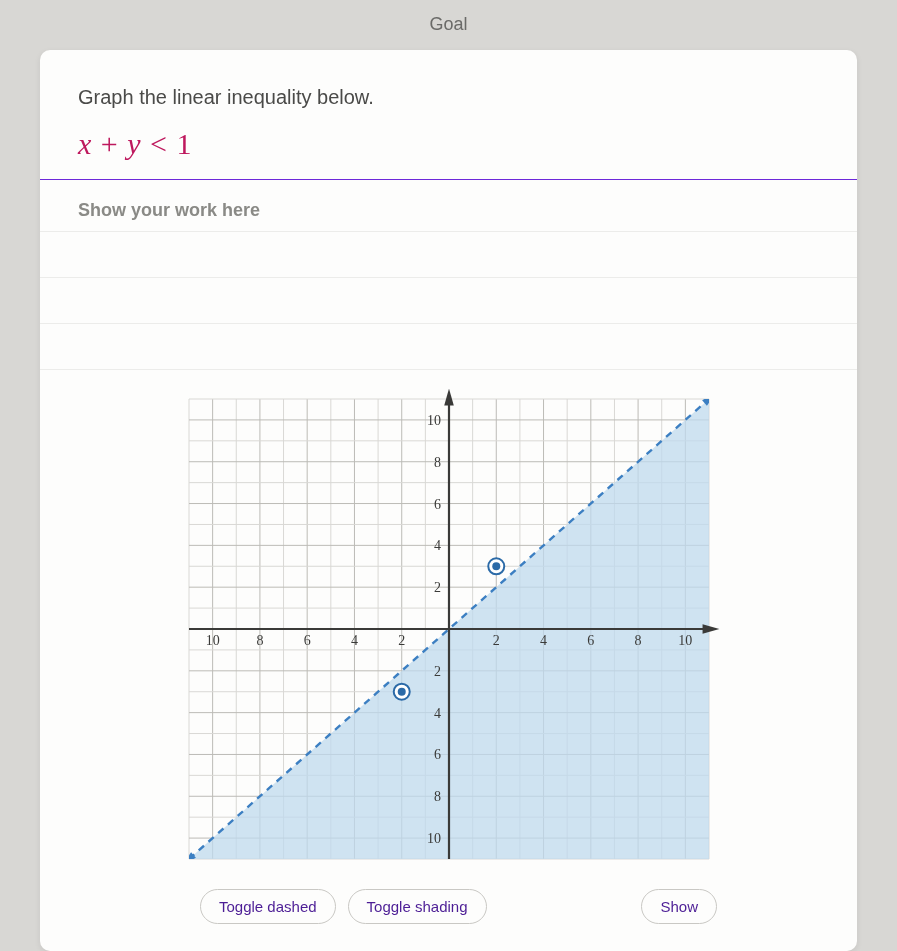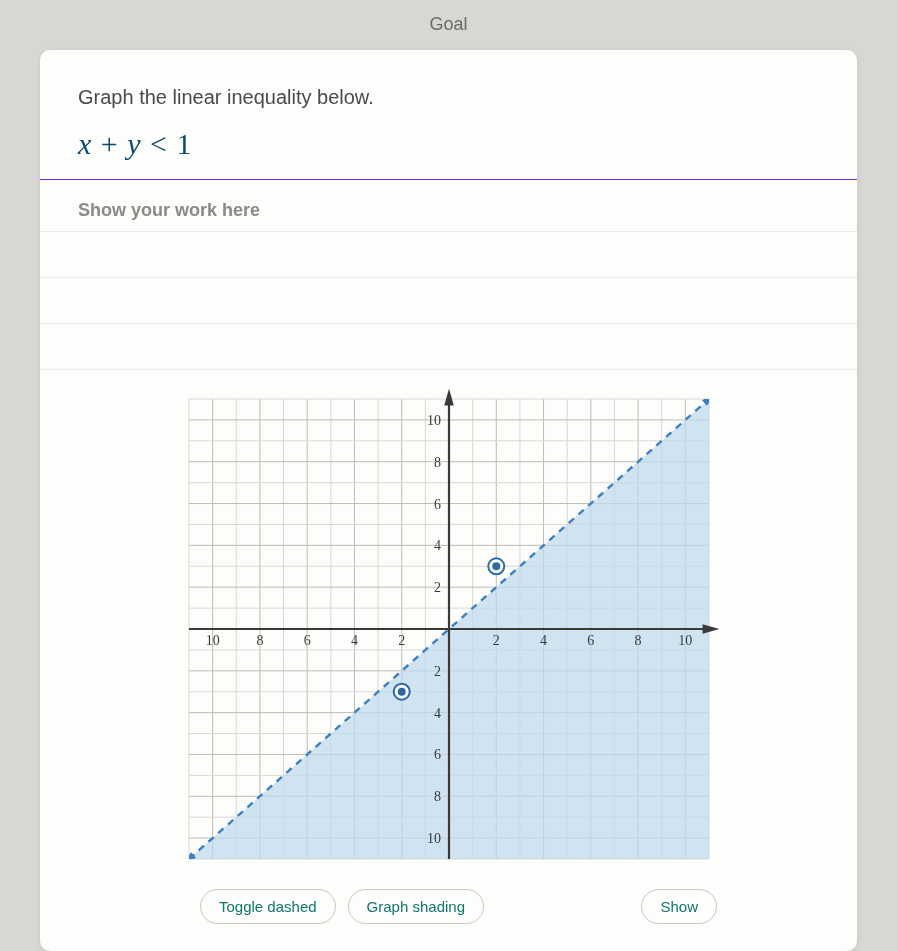--- a/index.html
+++ b/index.html
@@ -40,21 +40,21 @@
     border-bottom: 1px solid #6d28d9;
   }
   .prompt-text {
     color: #4a4a48;
     font-size: 20px;
     margin-bottom: 18px;
   }
   .math {
     font-family: "Times New Roman", Georgia, serif;
     font-size: 30px;
-    color: #0c4a6e;
+    color: #be185d;
     letter-spacing: 1px;
   }
   .math .var { font-style: italic; }
   .work-area {
     position: relative;
     font-weight: bold;
   }
   .work-label {
     padding: 20px 38px 10px 38px;
     color: #8a8a86;
@@ -83,21 +83,21 @@
   .controls {
     display: flex;
     justify-content: space-between;
     align-items: center;
     padding: 10px 140px 20px 160px;
   }
   .controls-left { display: flex; gap: 12px; }
   .pill-btn {
     border: 1px solid #c9c8c4;
     background: #fdfdfc;
-    color: #0f766e;
+    color: #4c1d95;
     font-size: 15px;
     padding: 8px 18px;
     border-radius: 20px;
     cursor: pointer;
     font-family: inherit;
   }
 
   
   .grid-minor { stroke: #d9d8d5; stroke-width: 1; }
   .grid-major { stroke: #bcbbb6; stroke-width: 1; }
@@ -233,20 +233,20 @@
               <circle cx="327.2727272727273" cy="177.27272727272728" r="8" class="pt-outer"></circle>
               <circle cx="327.2727272727273" cy="177.27272727272728" r="4" class="pt-inner"></circle>
             </g>
           </g>
       </svg>
     </div>
 
     <div class="controls">
       <div class="controls-left">
         <button class="pill-btn">Toggle dashed</button>
-        <button class="pill-btn">Graph shading</button>
+        <button class="pill-btn">Toggle shading</button>
       </div>
       <button class="pill-btn">Show</button>
     </div>
 
   </div>
 
 </div>
 
 </body></html>

